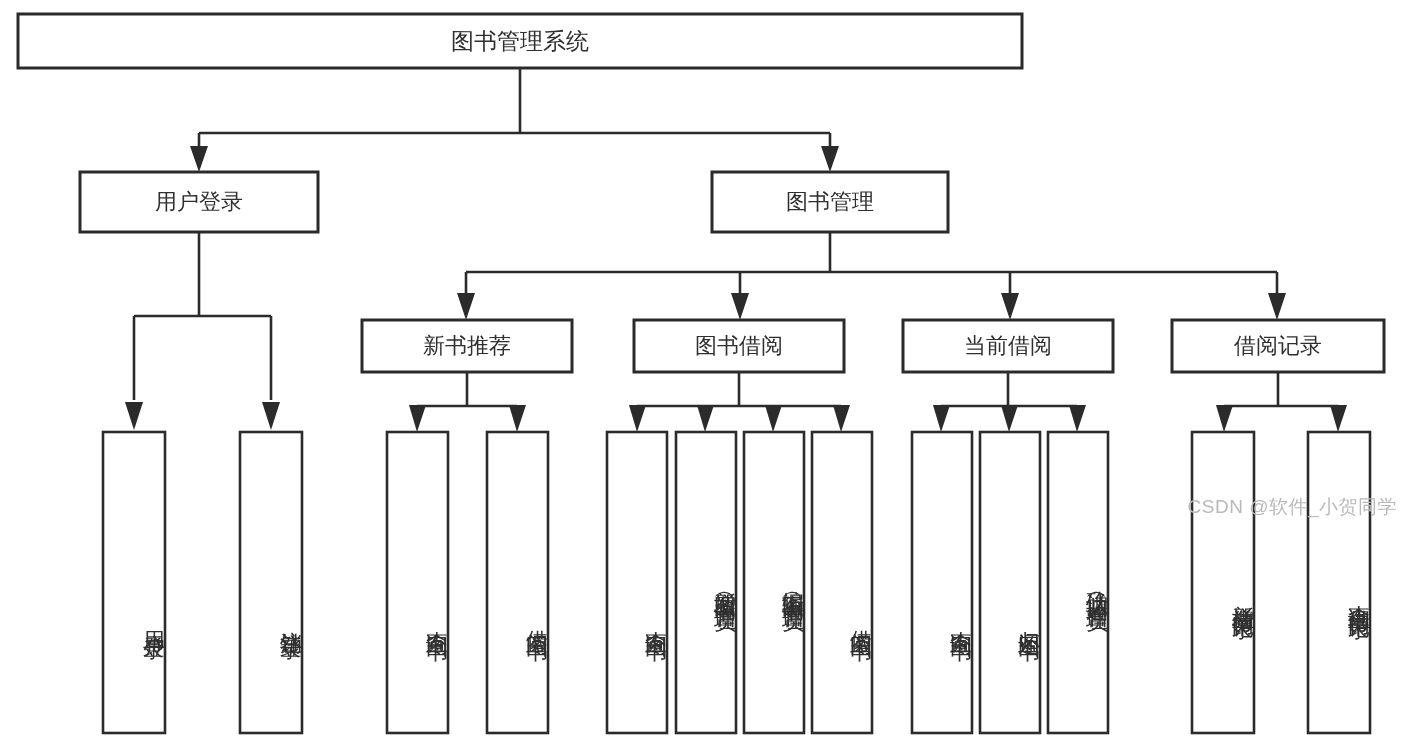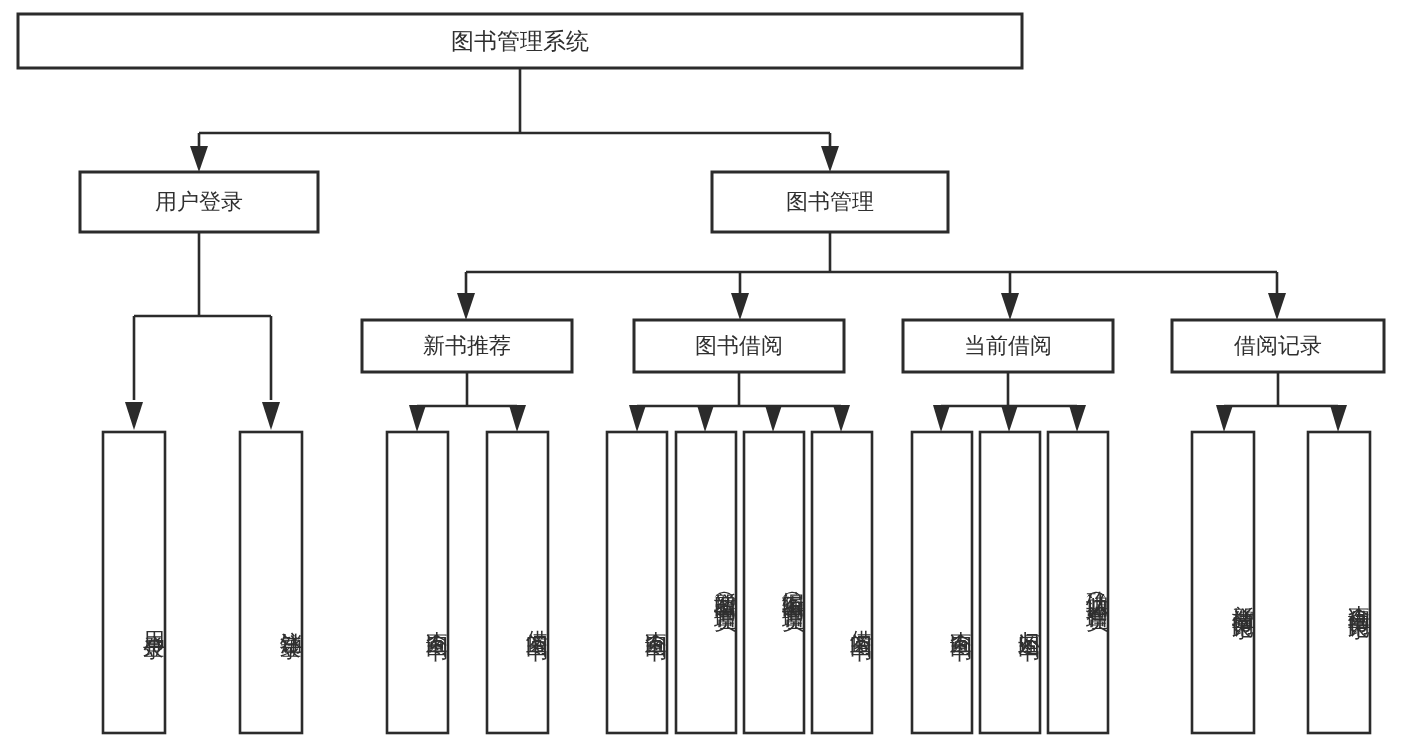--- a/index.html
+++ b/index.html
@@ -219,14 +219,15 @@
   <div class="vlabel" style="left:744px; top:440px; width:60px; height:292px;">编辑图书（管理员）</div>
   <div class="vlabel" style="left:812px; top:505px; width:60px; height:228px;">借阅图书</div>
 
   <div class="vlabel" style="left:912px; top:505px; width:60px; height:228px;">查询图书</div>
   <div class="vlabel" style="left:980px; top:505px; width:60px; height:228px;">归还图书</div>
   <div class="vlabel" style="left:1048px; top:440px; width:60px; height:292px;">确认归还（管理员）</div>
 
   <div class="vlabel" style="left:1192px; top:460px; width:62px; height:272px;">新增借阅记录</div>
   <div class="vlabel" style="left:1308px; top:460px; width:62px; height:272px;">查询借阅记录</div>
 
+  <div class="watermark">CSDN @软件_小贺同学</div>
 
 </div>
 
 </body></html>

